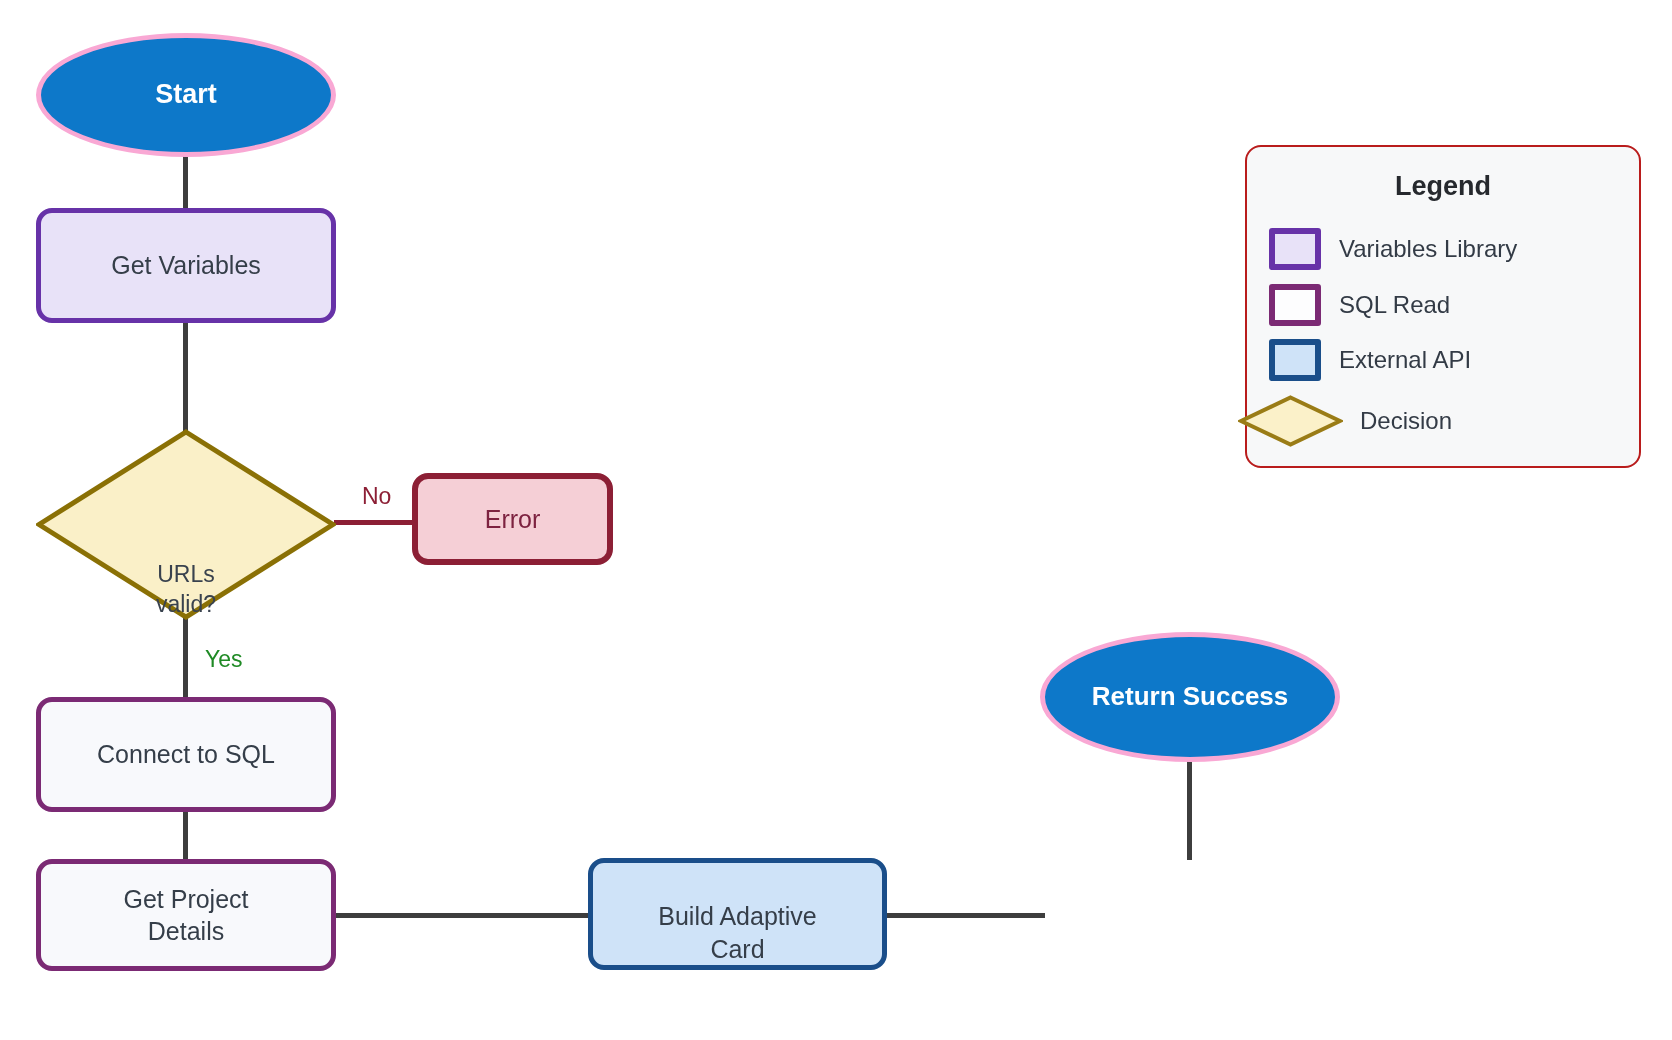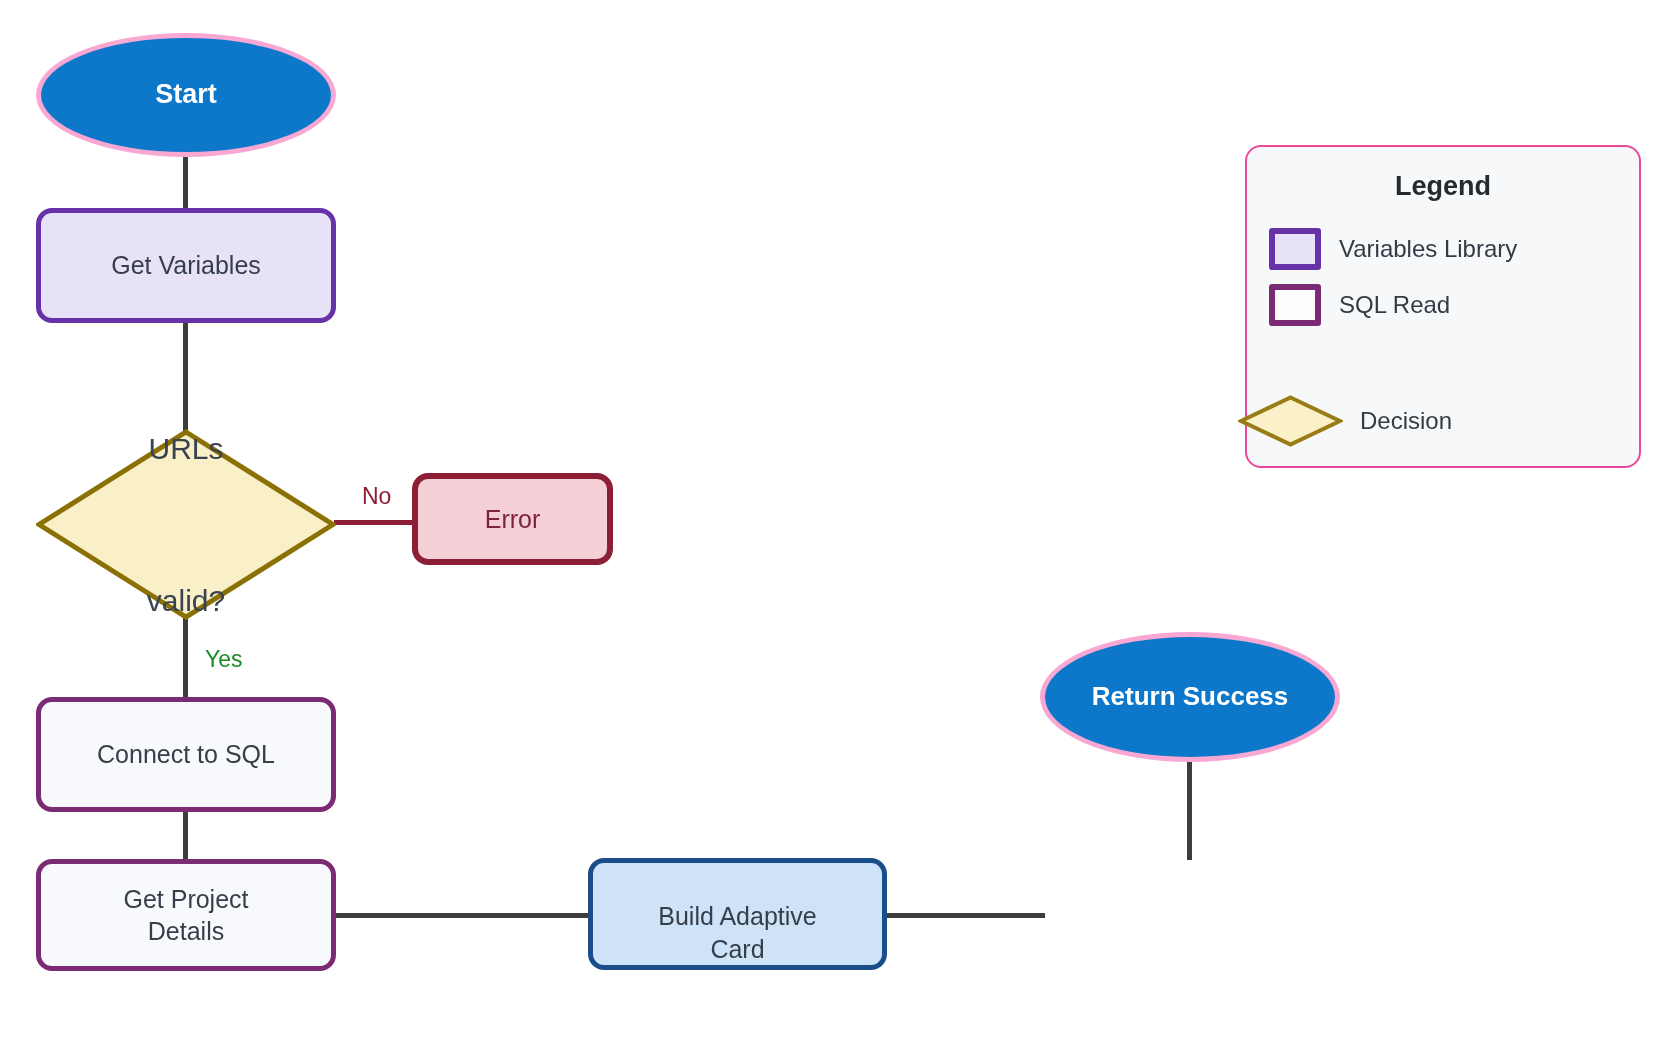--- a/index.html
+++ b/index.html
@@ -23,22 +23,22 @@
   .error-node{background:#f5cfd6;border:6px solid #8c1f35;color:#7d2240;}
   .edge{position:absolute;background:#3d3d3d;}
   .edge.no-edge{background:#8c1f35;}
   .edge-label{position:absolute;font-size:23px;}
   #label-no{left:362px;top:483px;color:#8c1f35;}
   #label-yes{left:205px;top:646px;color:#1f8a25;}
   #diamond-wrap{position:absolute;left:36px;top:429px;width:300px;height:191px;}
   #diamond-wrap svg{position:absolute;left:0;top:0;}
   #diamond-label{
     position:absolute;left:0;top:0;width:300px;height:191px;
-    display:flex;flex-direction:column;align-items:center;justify-content:space-between;
-    font-size:30px;color:#39424e;line-height:1.3;
+    display:flex;flex-direction:column;align-items:center;justify-content:flex-end;
+    font-size:23px;color:#39424e;line-height:1.3;
   }
   
   #node-start{left:36px;top:33px;width:300px;height:124px;}
   #node-get-variables{left:36px;top:208px;width:300px;height:115px;}
   #node-error{left:412px;top:473px;width:201px;height:92px;}
   #node-connect-sql{left:36px;top:697px;width:300px;height:115px;}
   #node-get-project-details{left:36px;top:859px;width:300px;height:112px;}
   #node-build-adaptive-card{left:588px;top:858px;width:299px;height:112px;}
   #node-post-teams-webhook{left:1043px;top:858px;width:300px;height:112px;}
   #node-return-success{left:1040px;top:632px;width:300px;height:130px;font-size:26px;}
@@ -47,21 +47,21 @@
   #edge-getvars-decision{left:183px;top:321px;width:5px;height:110px;}
   #edge-decision-error{left:334px;top:520px;width:80px;height:5px;}
   #edge-decision-sql{left:183px;top:618px;width:5px;height:81px;}
   #edge-sql-project{left:183px;top:810px;width:5px;height:51px;}
   #edge-project-card{left:334px;top:913px;width:256px;height:5px;}
   #edge-card-post{left:885px;top:913px;width:160px;height:5px;}
   #edge-return-post{left:1187px;top:760px;width:5px;height:100px;}
   
   #legend{
     position:absolute;left:1245px;top:145px;width:396px;height:323px;box-sizing:border-box;
-    background:#f7f8f9;border:2px solid #ec4899;border-radius:16px;
+    background:#f7f8f9;border:2px solid #b91c1c;border-radius:16px;
   }
   #legend-title{
     position:absolute;left:0;top:24px;width:100%;text-align:center;
     font-size:27px;font-weight:bold;color:#26292e;
   }
   .legend-row{position:absolute;left:22px;display:flex;align-items:center;}
   #legend-row-variable{top:81px;}
   #legend-row-sql{top:137px;}
   #legend-row-api{top:192px;}
   #legend-row-decision{top:248px;left:-9px;}
@@ -136,20 +136,24 @@
     <div class="legend-row" id="legend-row-variable">
       <div class="swatch variable"></div>
       <span class="legend-label">Variables Library</span>
     </div>
 
     <div class="legend-row" id="legend-row-sql">
       <div class="swatch sql"></div>
       <span class="legend-label">SQL Read</span>
     </div>
 
+    <div class="legend-row" id="legend-row-api">
+      <div class="swatch api"></div>
+      <span class="legend-label">External API</span>
+    </div>
 
     <div class="legend-row" id="legend-row-decision">
       <svg class="legend-diamond" width="105" height="52" viewBox="0 0 105 52">
         <polygon points="52.5,2.5 102,26 52.5,49.5 3,26" fill="#fbf1c9" stroke="#9a7c16" stroke-width="4"></polygon>
       </svg>
       <span class="legend-label">Decision</span>
     </div>
   </div>
 
 </div>

